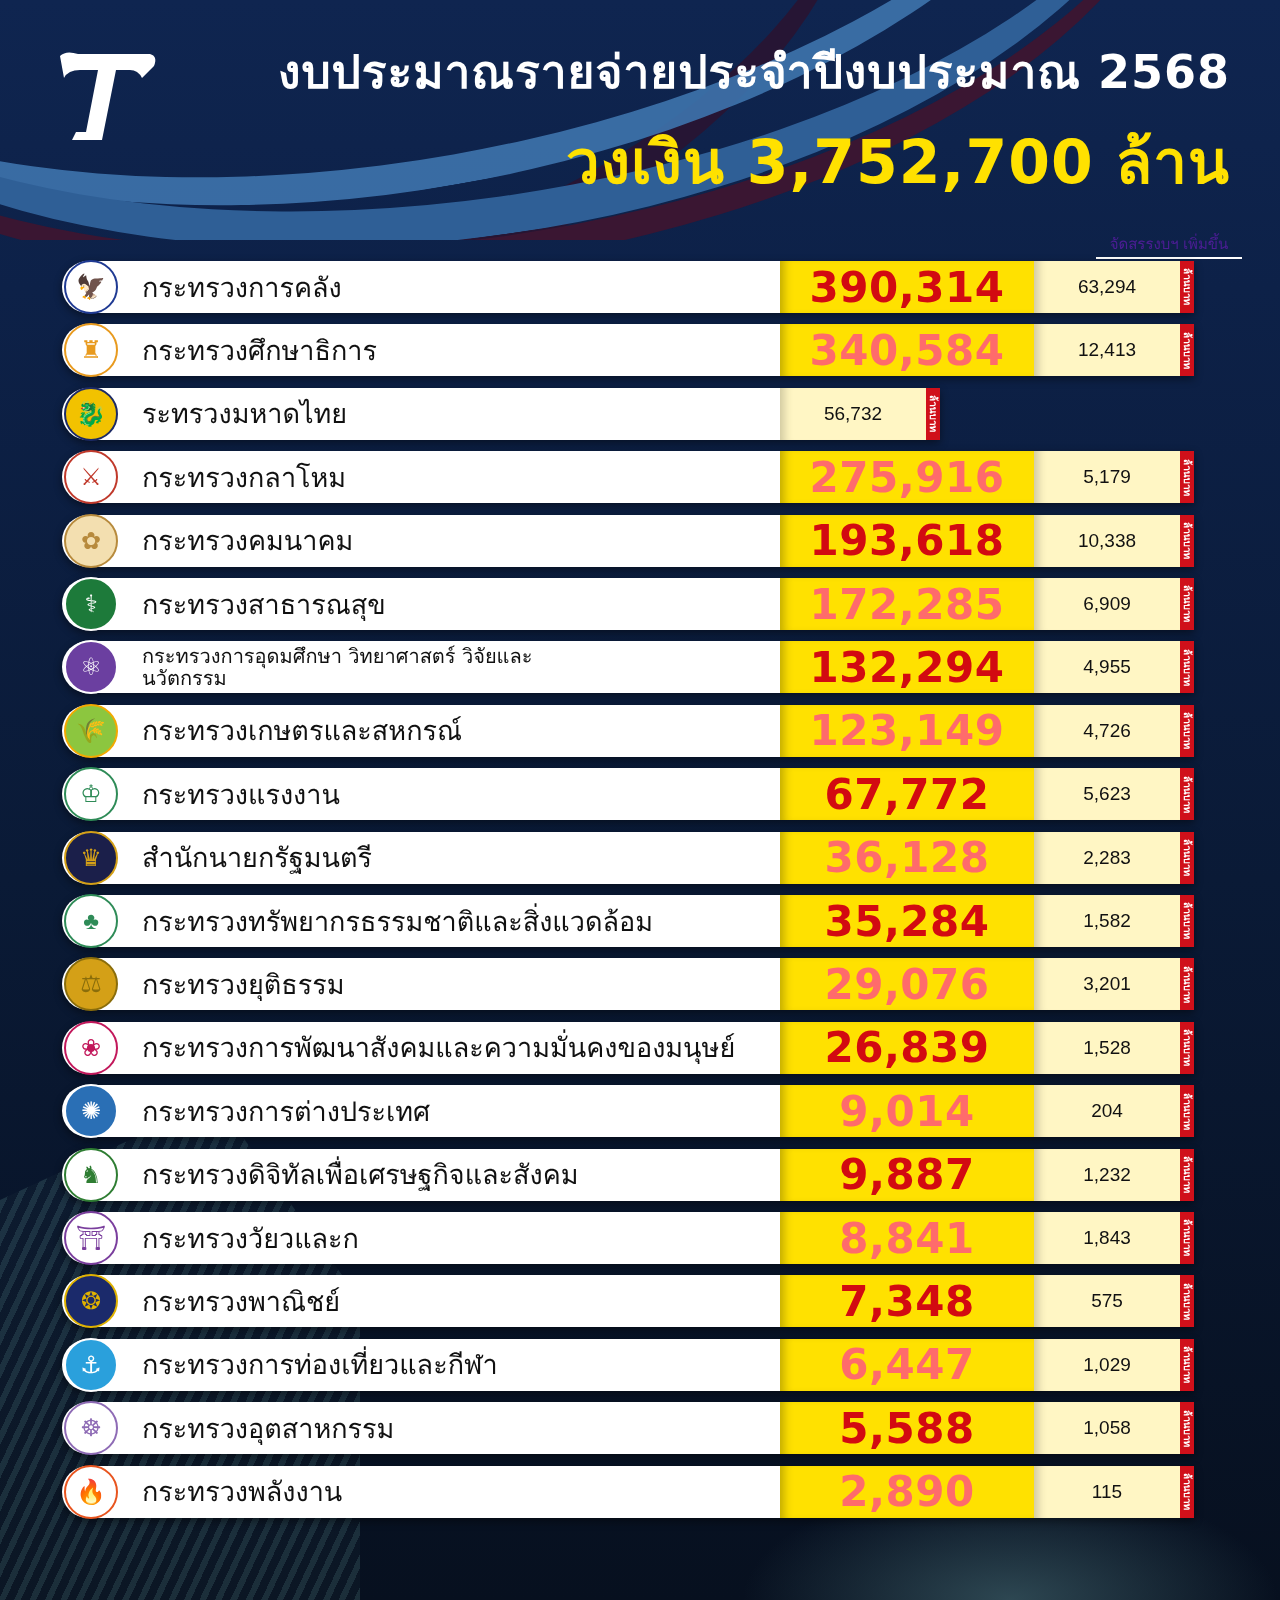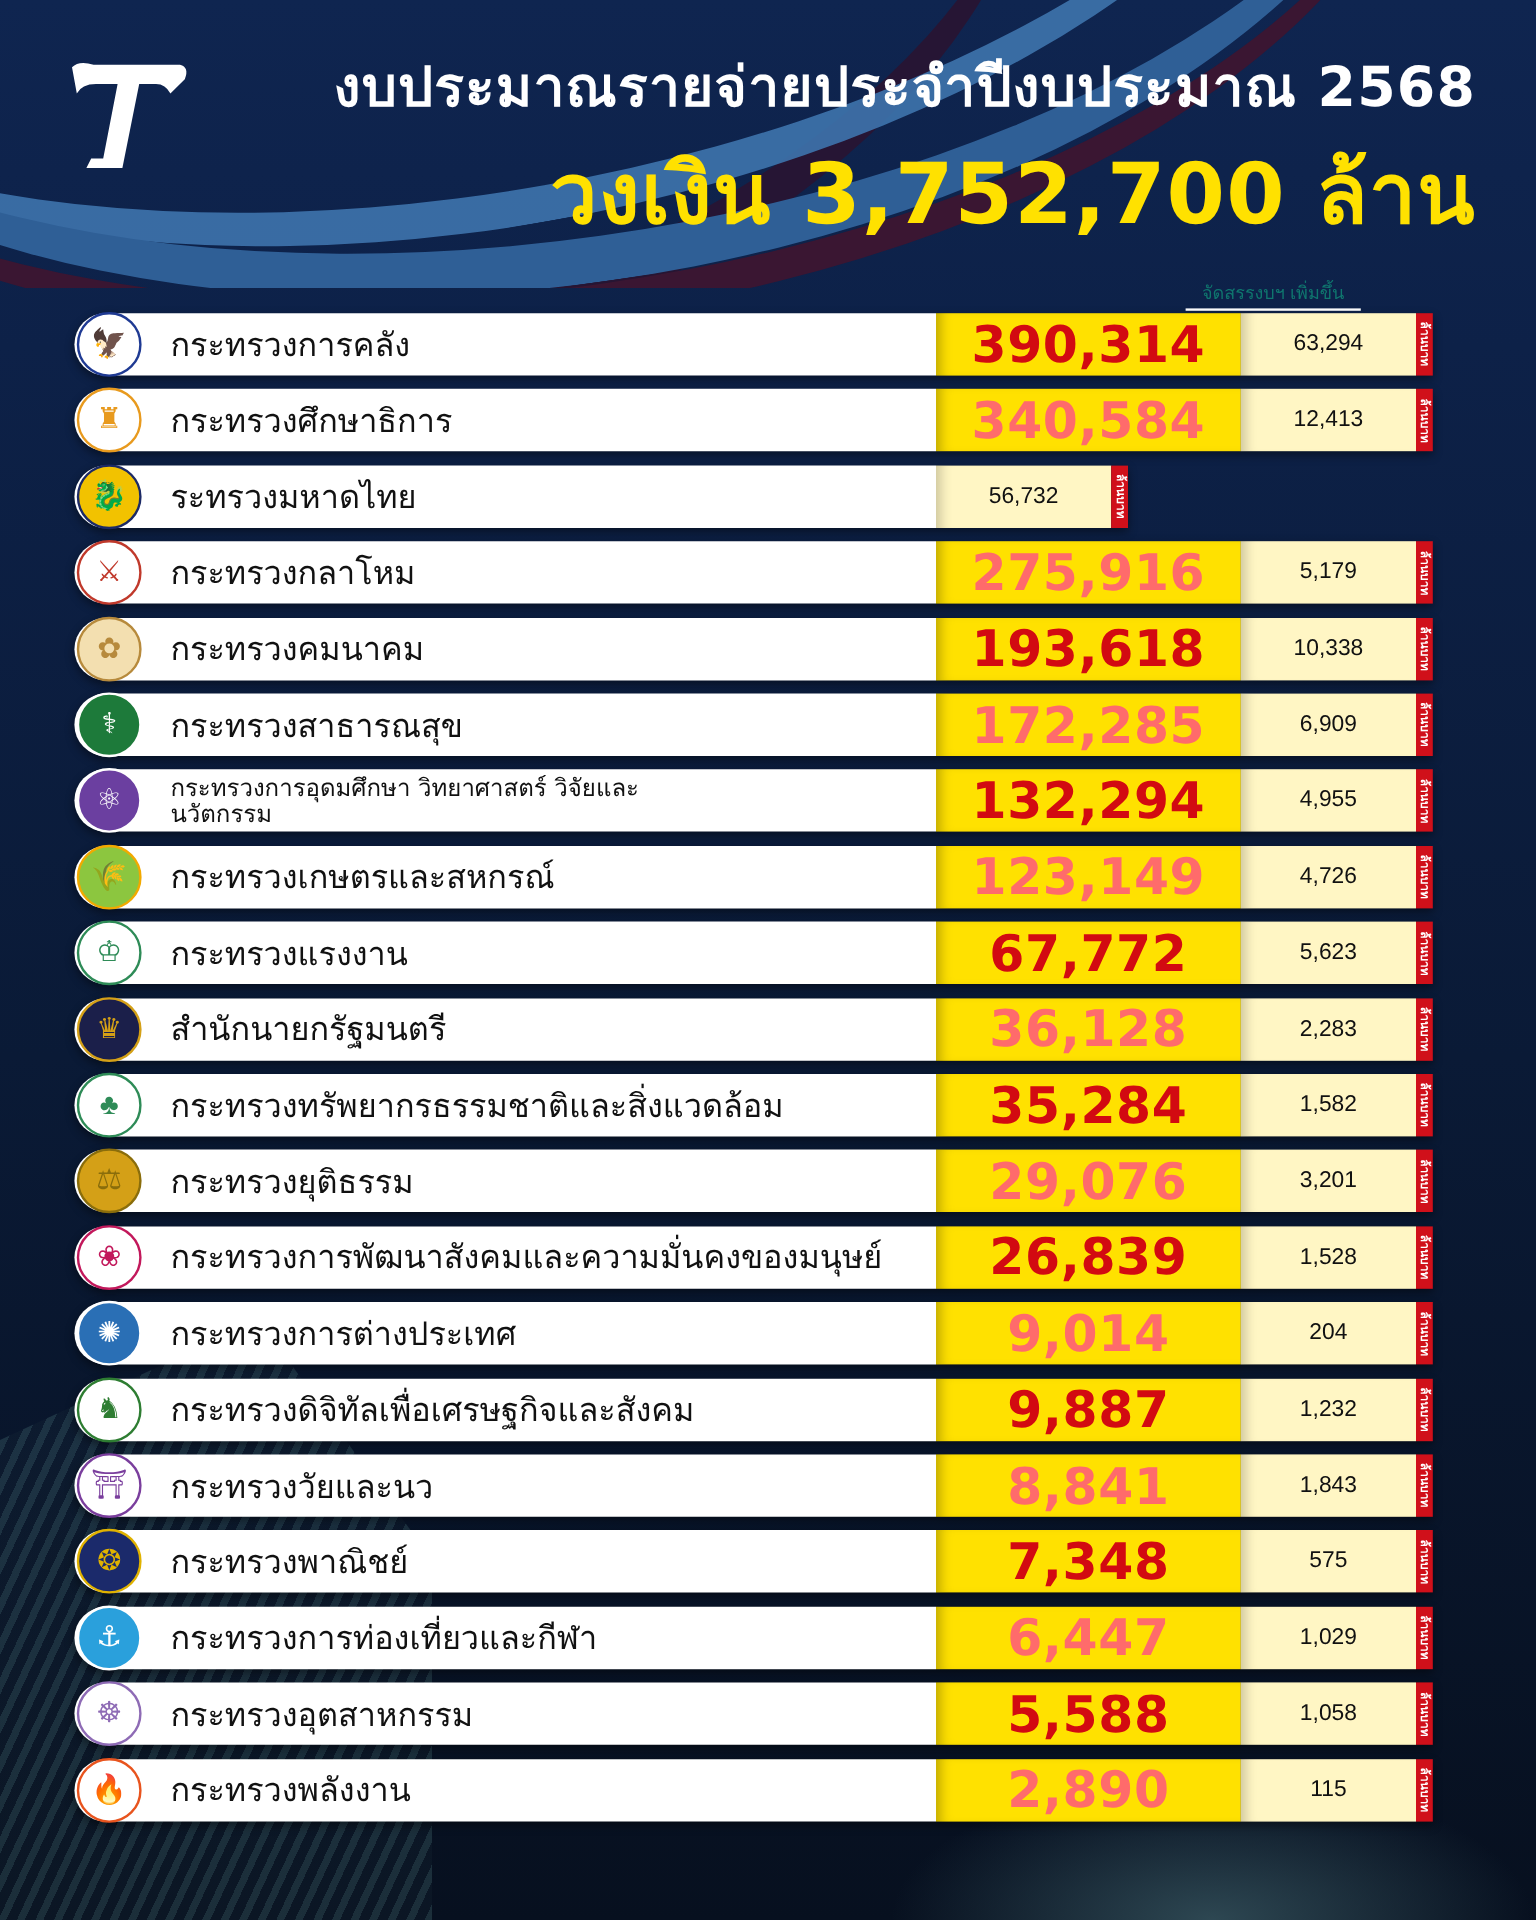--- a/index.html
+++ b/index.html
@@ -29,26 +29,26 @@
   }
 
   .logo { position:absolute; left:58px; top:48px; width:100px; height:100px; }
   .title {
     position:absolute; left:190px; top:46px; width:1040px; text-align:right;
     color:#ffffff; font-weight:900; font-size:46px; letter-spacing:1px; line-height:52px;
     font-family: "DejaVu Sans", sans-serif;
   }
   .total {
     position:absolute; left:190px; top:112px; width:1040px; text-align:right;
-    color:#ffe100; font-weight:900; font-size:70px; line-height:100px;
+    color:#ffe100; font-weight:900; font-size:60px; line-height:100px;
     font-family: "DejaVu Sans", sans-serif; letter-spacing:1px;
   }
   .col-header {
-    position:absolute; left:988px; top:232px; width:146px; text-align:center;
-    color:#0f766e; font-size:15px; border-bottom:2px solid #ffffff; padding-bottom:1px;
+    position:absolute; left:1096px; top:232px; width:146px; text-align:center;
+    color:#4c1d95; font-size:15px; border-bottom:2px solid #ffffff; padding-bottom:1px;
   }
 
   .rows { position:absolute; left:62px; top:261px; width:1160px; }
   .row {
     position:absolute; left:0; height:52px; width:1160px; display:flex;
     filter: drop-shadow(0 3px 4px rgba(0,0,0,.45));
   }
   .name-cell {
     width:718px; height:52px; background:#ffffff; border-radius:26px 0 0 26px;
     display:flex; align-items:center;
@@ -320,21 +320,21 @@
     <div class="inc-cell">
       <div class="inc">1,232</div>
     </div>
     <div class="unit-cell">
       <div class="unit">ล้านบาท</div>
     </div>
   </div>
     <div class="row" style="top: 951px;">
     <div class="name-cell">
       <div class="emblem" style="background: rgb(255, 255, 255); color: rgb(122, 62, 157); border: 2px solid rgb(122, 62, 157);">⛩</div>
-      <div class="name">กระทรวงวัยและนว</div>
+      <div class="name">กระทรวงวัยวและก</div>
     </div>
     <div class="value-cell">
       <div class="value light">8,841</div>
     </div>
     <div class="inc-cell">
       <div class="inc">1,843</div>
     </div>
     <div class="unit-cell">
       <div class="unit">ล้านบาท</div>
     </div>

